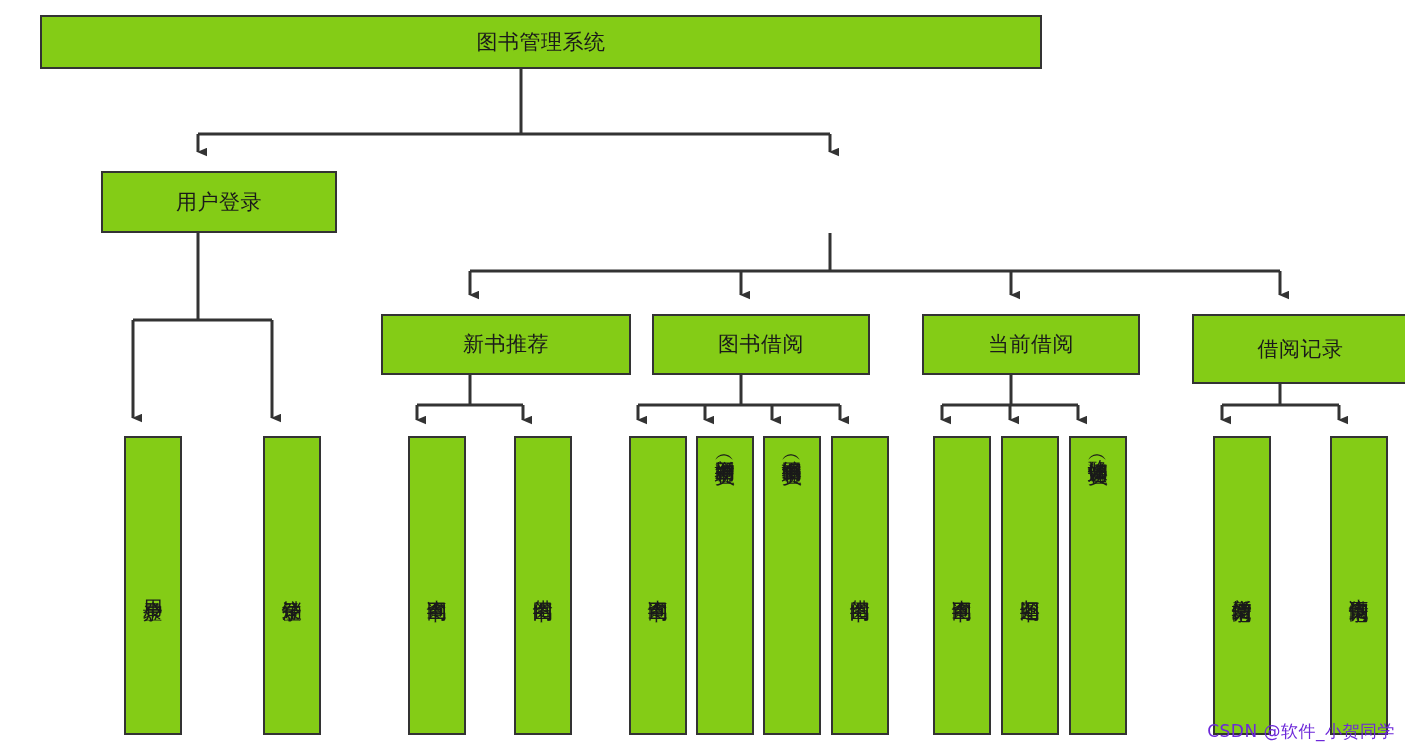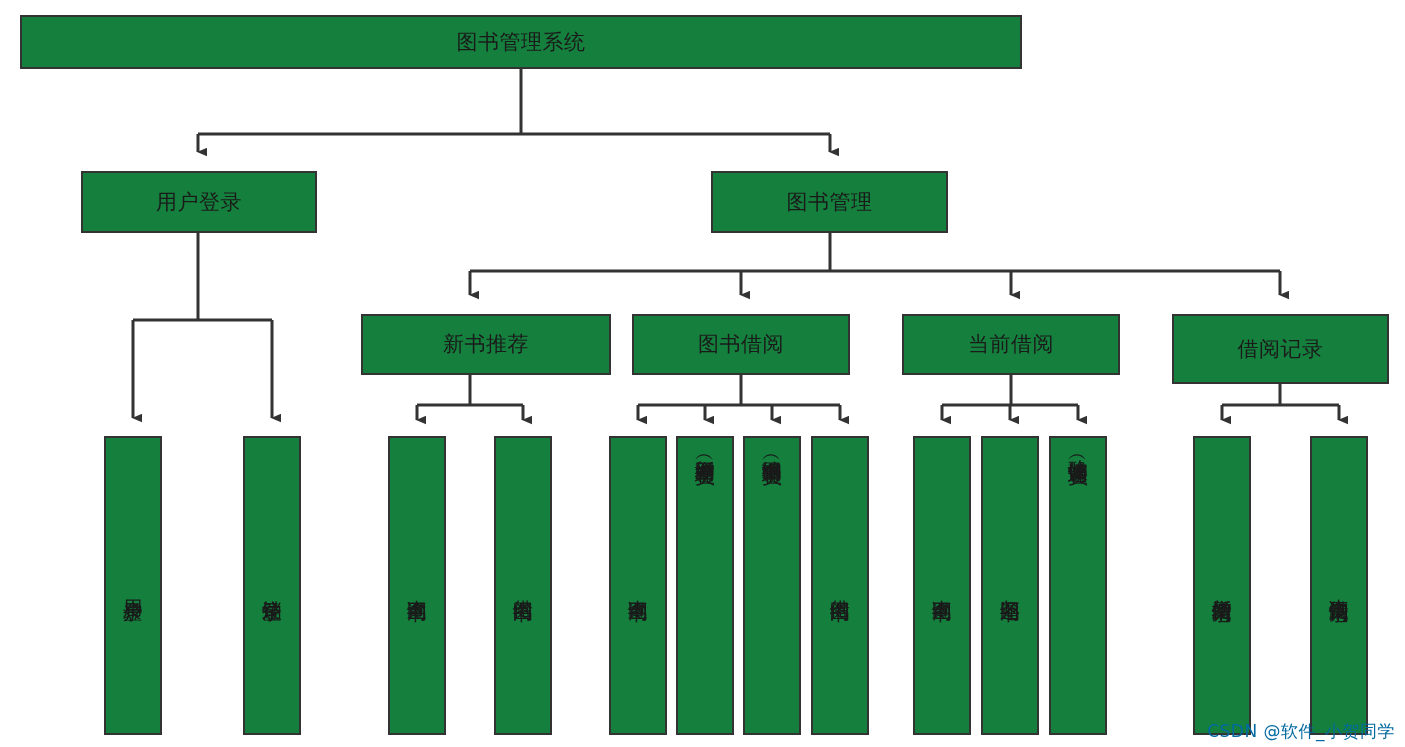--- a/index.html
+++ b/index.html
@@ -23,27 +23,28 @@
     position: absolute;
     left: 0;
     top: 0;
     width: 1405px;
     height: 747px;
     pointer-events: none;
   }
   .node {
     position: absolute;
     box-sizing: border-box;
-    background: #15803d;
+    background: #84cc16;
     border: 2px solid #333333;
     color: #1a1a1a;
     display: flex;
     align-items: center;
     justify-content: center;
     overflow: hidden;
+    margin-left: 20px;
   }
   .node .label {
     font-size: 21px;
     line-height: 1.05;
     letter-spacing: 0.5px;
     white-space: nowrap;
     color: #1a1a1a;
   }
   .node.horizontal .label {
     writing-mode: horizontal-tb;
@@ -63,21 +64,21 @@
   }
   .node.vertical.centered {
     align-items: center;
     padding-top: 0;
   }
   .watermark {
     position: absolute;
     right: 10px;
     bottom: 4px;
     font-size: 17px;
-    color: #0369a1;
+    color: #6d28d9;
     white-space: nowrap;
     letter-spacing: 0.5px;
   }
 </style>
 </head>
 <body>
 
 <div id="diagram-root">
 
   <svg class="edges" viewBox="0 0 1405 747">
@@ -130,23 +131,20 @@
     </g>
   </svg>
 
   <div class="node horizontal" style="left:20px; top:15px; width:1002px; height:54px;">
     <span class="label">图书管理系统</span>
   </div>
 
   <div class="node horizontal" style="left:81px; top:171px; width:236px; height:62px;">
     <span class="label">用户登录</span>
   </div>
-  <div class="node horizontal" style="left:711px; top:171px; width:237px; height:62px;">
-    <span class="label">图书管理</span>
-  </div>
 
   <div class="node horizontal" style="left:361px; top:314px; width:250px; height:61px;">
     <span class="label">新书推荐</span>
   </div>
   <div class="node horizontal" style="left:632px; top:314px; width:218px; height:61px;">
     <span class="label">图书借阅</span>
   </div>
   <div class="node horizontal" style="left:902px; top:314px; width:218px; height:61px;">
     <span class="label">当前借阅</span>
   </div>

